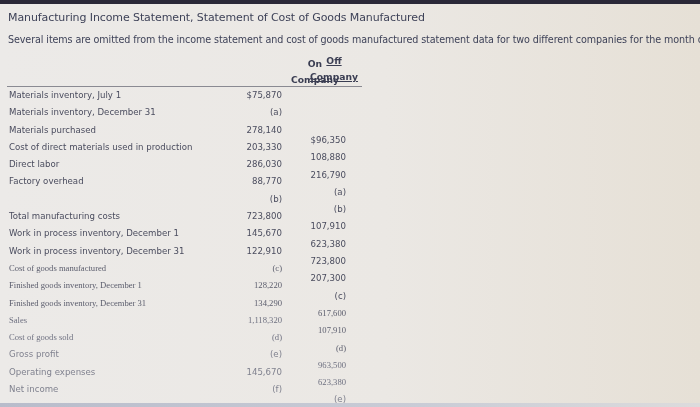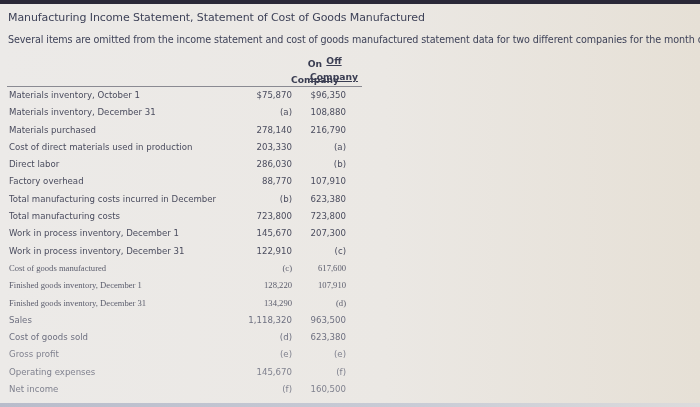--- a/index.html
+++ b/index.html
@@ -65,32 +65,33 @@
     font-size: 8.6px;
     white-space: nowrap;
   }
   .row .label {
     position: absolute;
     left: 9px;
     color: #4a4c5e;
   }
   .row .v-on {
     position: absolute;
-    right: 78px;
+    right: 88px;
     text-align: right;
     color: #4a4c5e;
   }
   .row .v-off {
     position: absolute;
     right: 24px;
     text-align: right;
     color: #4a4c5e;
+    margin-top: 45px;
   }
   .row.fade1 .label, .row.fade1 .v-on, .row.fade1 .v-off { color: #5a5c6c; font-family: Liberation Serif, serif; }
-  .row.fade2 .label, .row.fade2 .v-on, .row.fade2 .v-off { color: #6e7080; }
+  .row.fade2 .label, .row.fade2 .v-on, .row.fade2 .v-off { color: #6e7080; font-family: Liberation Serif, serif; }
   .row.fade3 .label, .row.fade3 .v-on, .row.fade3 .v-off { color: #80828f; }
   .bottom-bar {
     position: absolute;
     left: 0; top: 403px;
     width: 700px; height: 4px;
     background: linear-gradient(90deg, #b8bccb 0%, #c9ccd6 60%, #dcdbdc 100%);
   }
 </style>
 </head>
 <body>
@@ -105,21 +106,21 @@
   <div>Company</div>
 </div>
 <div class="col-head col-off">
   <div>Off</div>
   <div>Company</div>
 </div>
 <div class="head-rule"></div>
 
 <div class="rows">
   <div class="row">
-      <span class="label">Materials inventory, October 1</span>
+      <span class="label">Materials inventory, July 1</span>
       <span class="v-on">$75,870</span>
       <span class="v-off">$96,350</span>
     </div>
   <div class="row">
       <span class="label">Materials inventory, December 31</span>
       <span class="v-on">(a)</span>
       <span class="v-off">108,880</span>
     </div>
   <div class="row">
       <span class="label">Materials purchased</span>
@@ -135,21 +136,20 @@
       <span class="label">Direct labor</span>
       <span class="v-on">286,030</span>
       <span class="v-off">(b)</span>
     </div>
   <div class="row">
       <span class="label">Factory overhead</span>
       <span class="v-on">88,770</span>
       <span class="v-off">107,910</span>
     </div>
   <div class="row">
-      <span class="label">Total manufacturing costs incurred in December</span>
       <span class="v-on">(b)</span>
       <span class="v-off">623,380</span>
     </div>
   <div class="row">
       <span class="label">Total manufacturing costs</span>
       <span class="v-on">723,800</span>
       <span class="v-off">723,800</span>
     </div>
   <div class="row">
       <span class="label">Work in process inventory, December 1</span>

